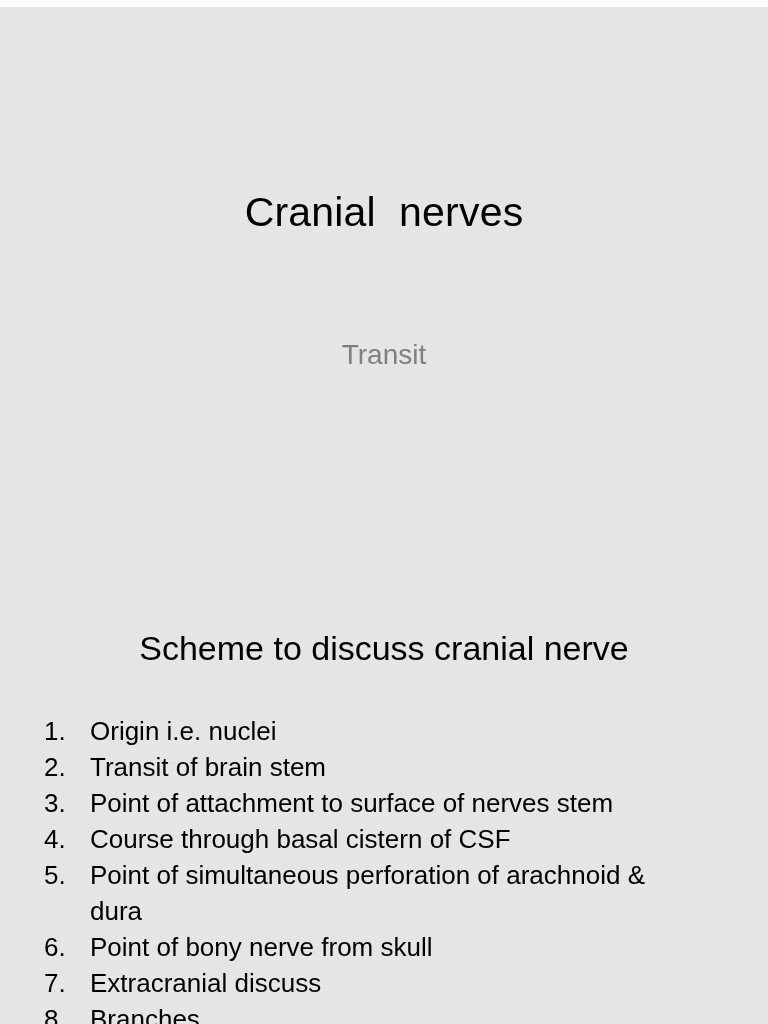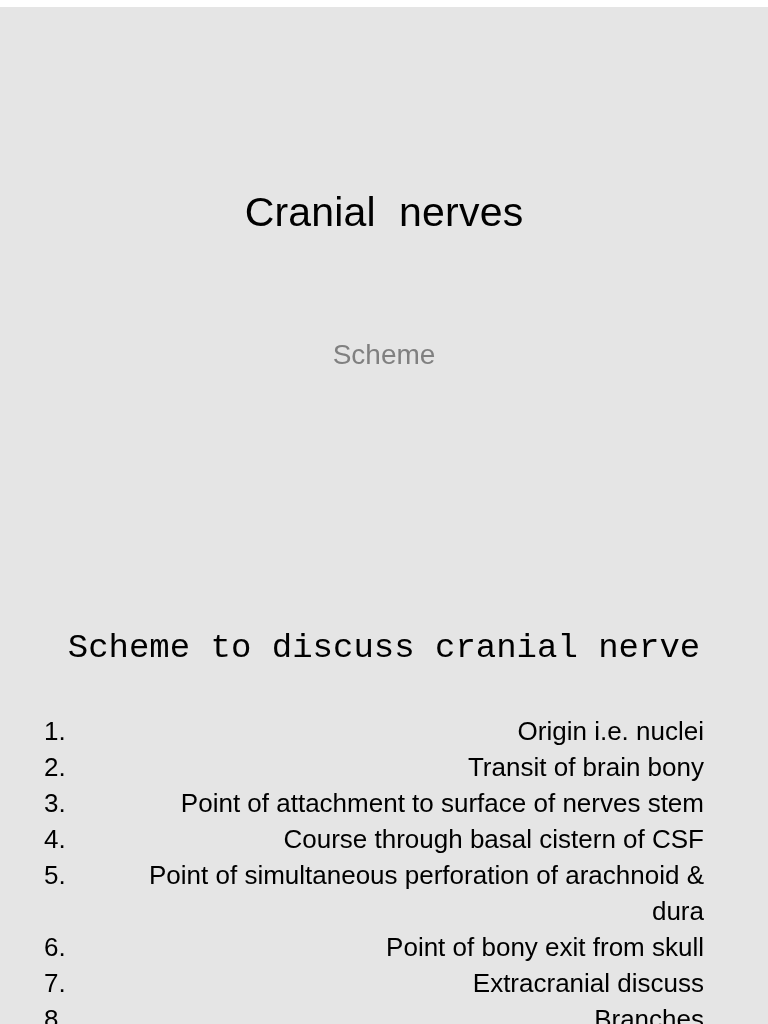--- a/index.html
+++ b/index.html
@@ -55,21 +55,20 @@
     margin: 0;
   }
 
   
   .section-heading-block {
     position: absolute;
     left: 0;
     top: 622px;
     width: 768px;
     text-align: center;
-    font-family: Liberation Mono, monospace;
   }
   .section-heading {
     font-size: 34px;
     font-weight: 400;
     line-height: 1.15;
     color: #000000;
     margin: 0;
   }
 
   
@@ -91,64 +90,63 @@
     width: 46px;
     text-align: left;
     font-size: 26px;
     line-height: 36px;
   }
   .item-text {
     flex: 1 1 auto;
     font-size: 26px;
     line-height: 36px;
     padding-right: 40px;
-    text-align: right;
   }
 </style>
 </head>
 <body>
 
 <div class="slide">
 
   <div class="title-block">
     <h1 class="deck-title">Cranial  nerves</h1>
   </div>
 
   <div class="subtitle-block">
-    <p class="deck-subtitle">Scheme</p>
+    <p class="deck-subtitle">Transit</p>
   </div>
 
   <div class="section-heading-block">
     <h2 class="section-heading">Scheme to discuss cranial nerve</h2>
   </div>
 
   <ol class="scheme-list" style="list-style:none;margin:0;padding:0;">
     <li class="scheme-item">
       <span class="item-number">1.</span>
       <span class="item-text">Origin i.e. nuclei</span>
     </li>
     <li class="scheme-item">
       <span class="item-number">2.</span>
-      <span class="item-text">Transit of brain bony</span>
+      <span class="item-text">Transit of brain stem</span>
     </li>
     <li class="scheme-item">
       <span class="item-number">3.</span>
       <span class="item-text">Point of attachment to surface of nerves stem</span>
     </li>
     <li class="scheme-item">
       <span class="item-number">4.</span>
       <span class="item-text">Course through basal cistern of CSF</span>
     </li>
     <li class="scheme-item">
       <span class="item-number">5.</span>
       <span class="item-text">Point of simultaneous perforation of arachnoid &amp; dura</span>
     </li>
     <li class="scheme-item">
       <span class="item-number">6.</span>
-      <span class="item-text">Point of bony exit from skull</span>
+      <span class="item-text">Point of bony nerve from skull</span>
     </li>
     <li class="scheme-item">
       <span class="item-number">7.</span>
       <span class="item-text">Extracranial discuss</span>
     </li>
     <li class="scheme-item">
       <span class="item-number">8.</span>
       <span class="item-text">Branches</span>
     </li>
   </ol>

